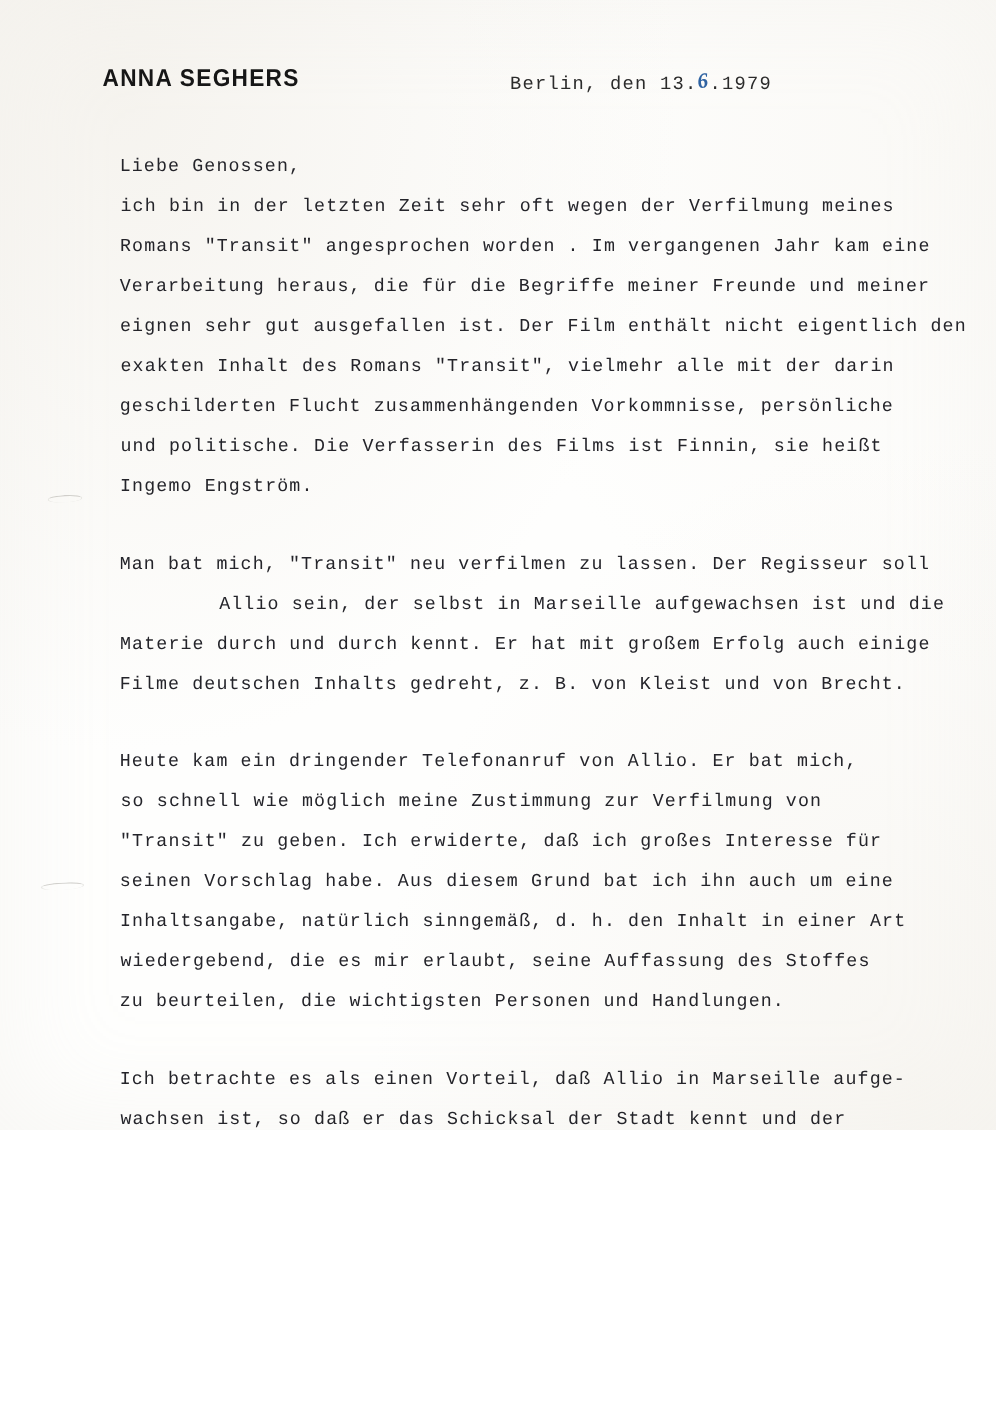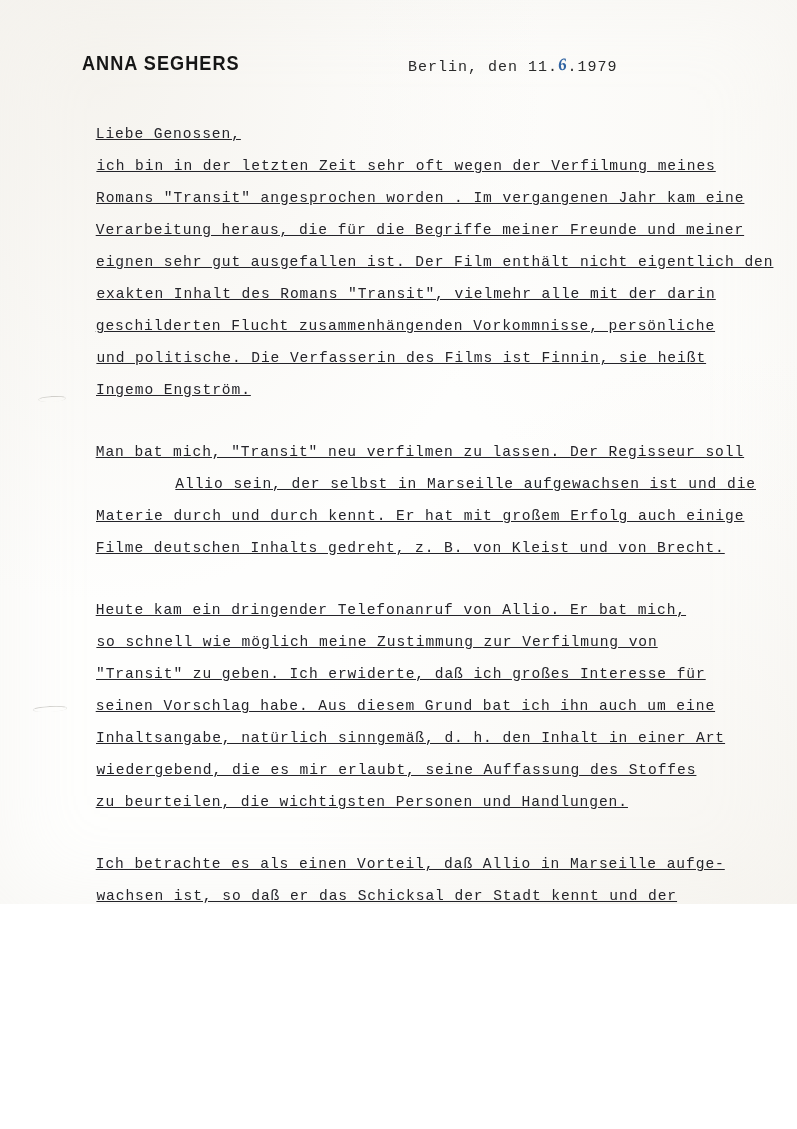--- a/index.html
+++ b/index.html
@@ -86,21 +86,20 @@
     position: absolute;
     left: 96px;
     top: 118px;
     width: 660px;
     font-family: "Liberation Mono", "DejaVu Sans Mono", monospace;
     font-size: 14.6px;
     letter-spacing: 0.92px;
     line-height: 32px;
     color: #24242a;
     white-space: pre;
-    text-decoration: underline;
   }
 
   .para { margin: 0 0 30px 0; }
   .para:last-child { margin-bottom: 16px; }
 
   .line { display: block; white-space: pre; }
   .line.indent { padding-left: 11px; text-align: right; }
 
   
   .line:nth-child(2n)   { margin-left: 0.4px; }
@@ -130,21 +129,21 @@
 
 <div class="page">
 
   <div class="paper-grain"></div>
   <div class="margin-mark m1"></div>
   <div class="margin-mark m2"></div>
 
   <div class="letterhead">ANNA SEGHERS</div>
 
   <div class="dateline">
-    <span>Berlin, den 11.</span><span class="ink-correction">6</span><span>.1979</span>
+    <span>Berlin, den 13.</span><span class="ink-correction">6</span><span>.1979</span>
   </div>
 
   <div class="body-text" id="letter-body"><div class="para"><span class="line">Liebe Genossen,</span><span class="line">ich bin in der letzten Zeit sehr oft wegen der Verfilmung meines</span><span class="line">Romans "Transit" angesprochen worden . Im vergangenen Jahr kam eine</span><span class="line">Verarbeitung heraus, die für die Begriffe meiner Freunde und meiner</span><span class="line">eignen sehr gut ausgefallen ist. Der Film enthält nicht eigentlich den</span><span class="line">exakten Inhalt des Romans "Transit", vielmehr alle mit der darin</span><span class="line">geschilderten Flucht zusammenhängenden Vorkommnisse, persönliche</span><span class="line">und politische. Die Verfasserin des Films ist Finnin, sie heißt</span><span class="line">Ingemo Engström.</span></div><div class="para"><span class="line">Man bat mich, "Transit" neu verfilmen zu lassen. Der Regisseur soll</span><span class="line indent">Allio sein, der selbst in Marseille aufgewachsen ist und die</span><span class="line">Materie durch und durch kennt. Er hat mit großem Erfolg auch einige</span><span class="line">Filme deutschen Inhalts gedreht, z. B. von Kleist und von Brecht.</span></div><div class="para"><span class="line">Heute kam ein dringender Telefonanruf von Allio. Er bat mich,</span><span class="line">so schnell wie möglich meine Zustimmung zur Verfilmung von</span><span class="line">"Transit" zu geben. Ich erwiderte, daß ich großes Interesse für</span><span class="line">seinen Vorschlag habe. Aus diesem Grund bat ich ihn auch um eine</span><span class="line">Inhaltsangabe, natürlich sinngemäß, d. h. den Inhalt in einer Art</span><span class="line">wiedergebend, die es mir erlaubt, seine Auffassung des Stoffes</span><span class="line">zu beurteilen, die wichtigsten Personen und Handlungen.</span></div><div class="para"><span class="line">Ich betrachte es als einen Vorteil, daß Allio in Marseille aufge-</span><span class="line">wachsen ist, so daß er das Schicksal der Stadt kennt und der</span><span class="line">Menschen, die dort gelebt haben.</span></div></div>
 
   <div class="signoff">
     <span>b.w.</span>
     <span class="rule"></span>
   </div>
 
 </div>

